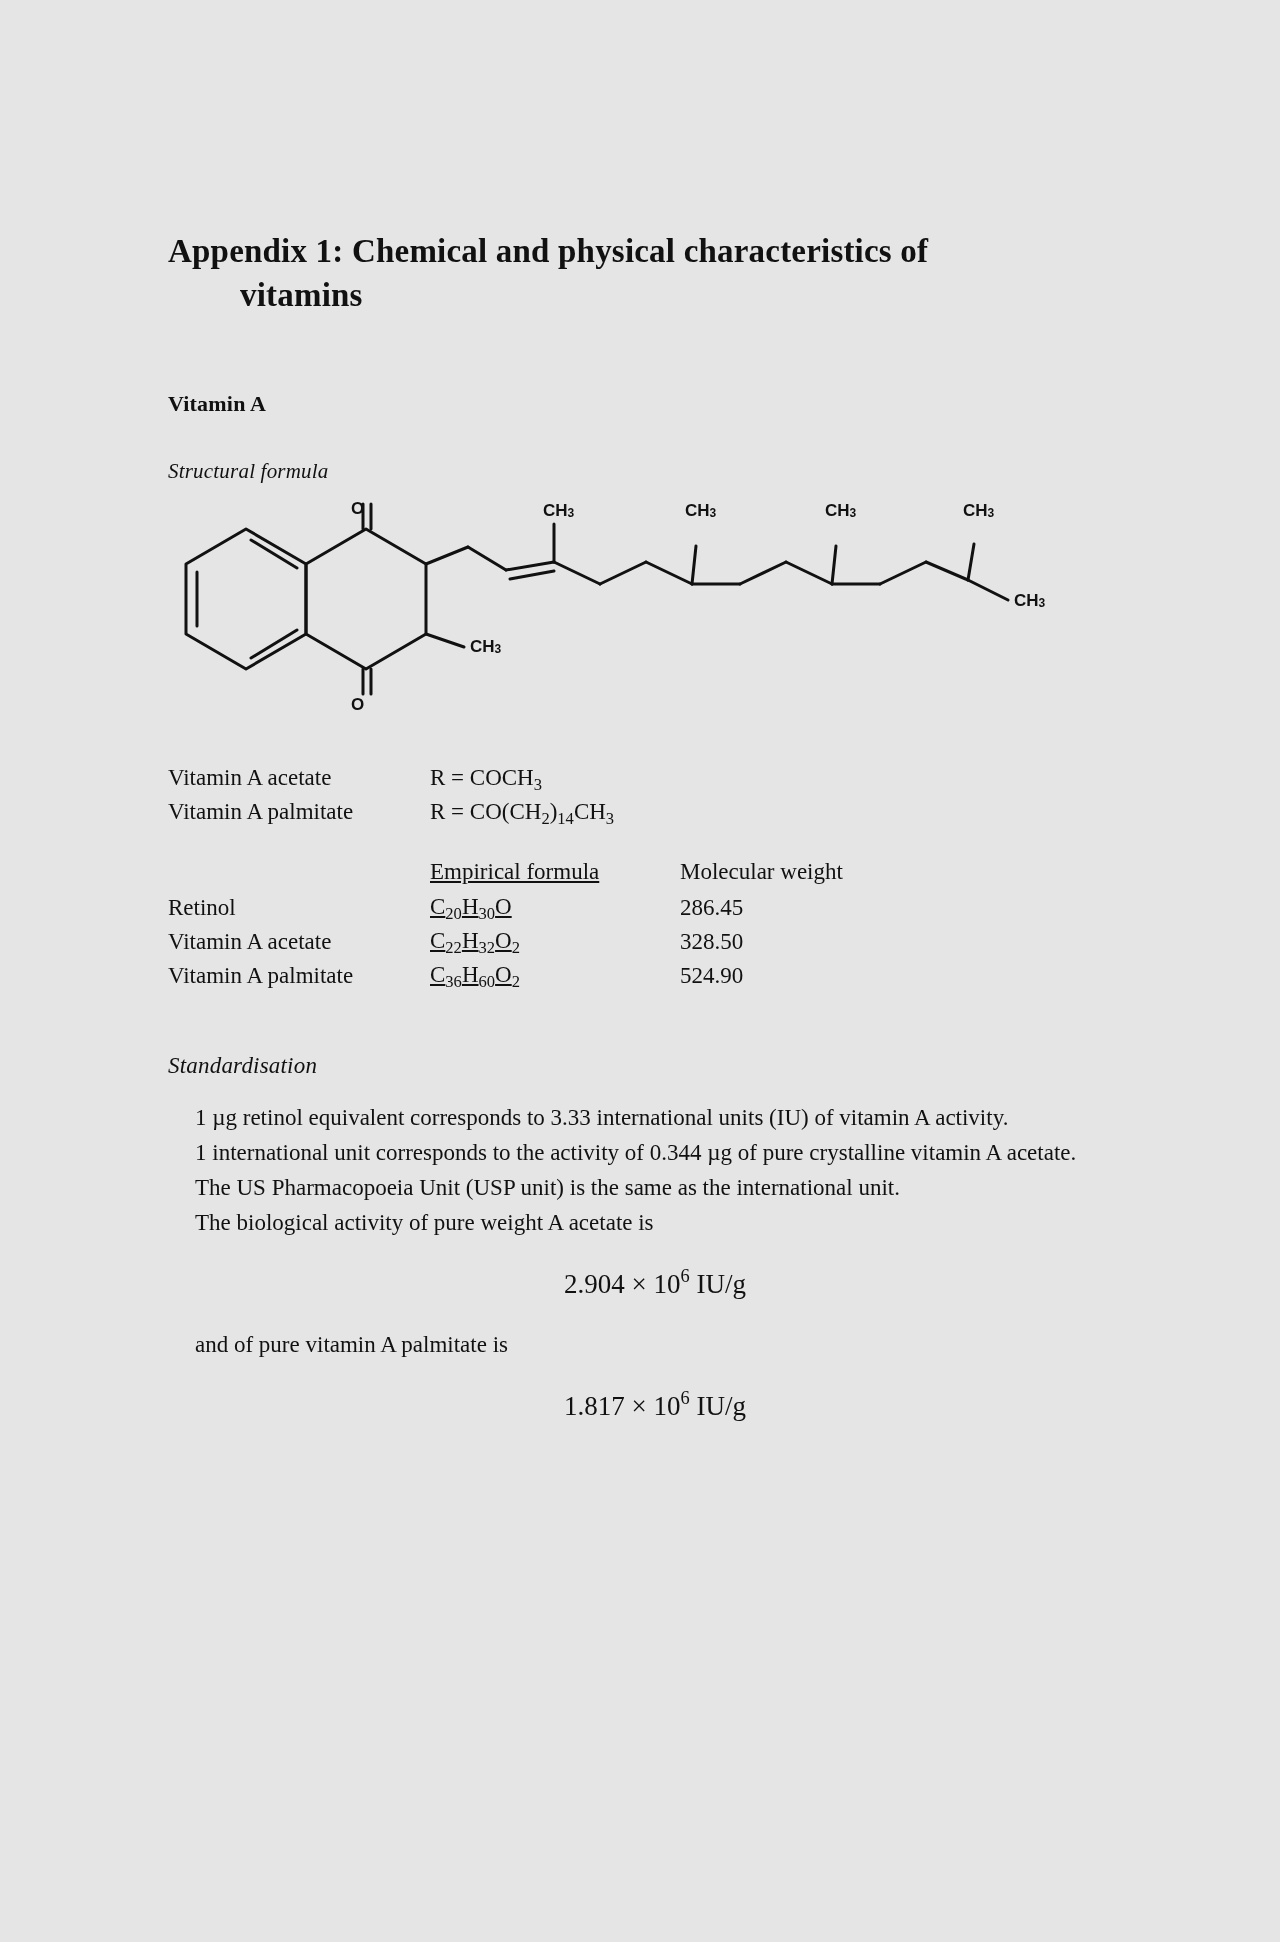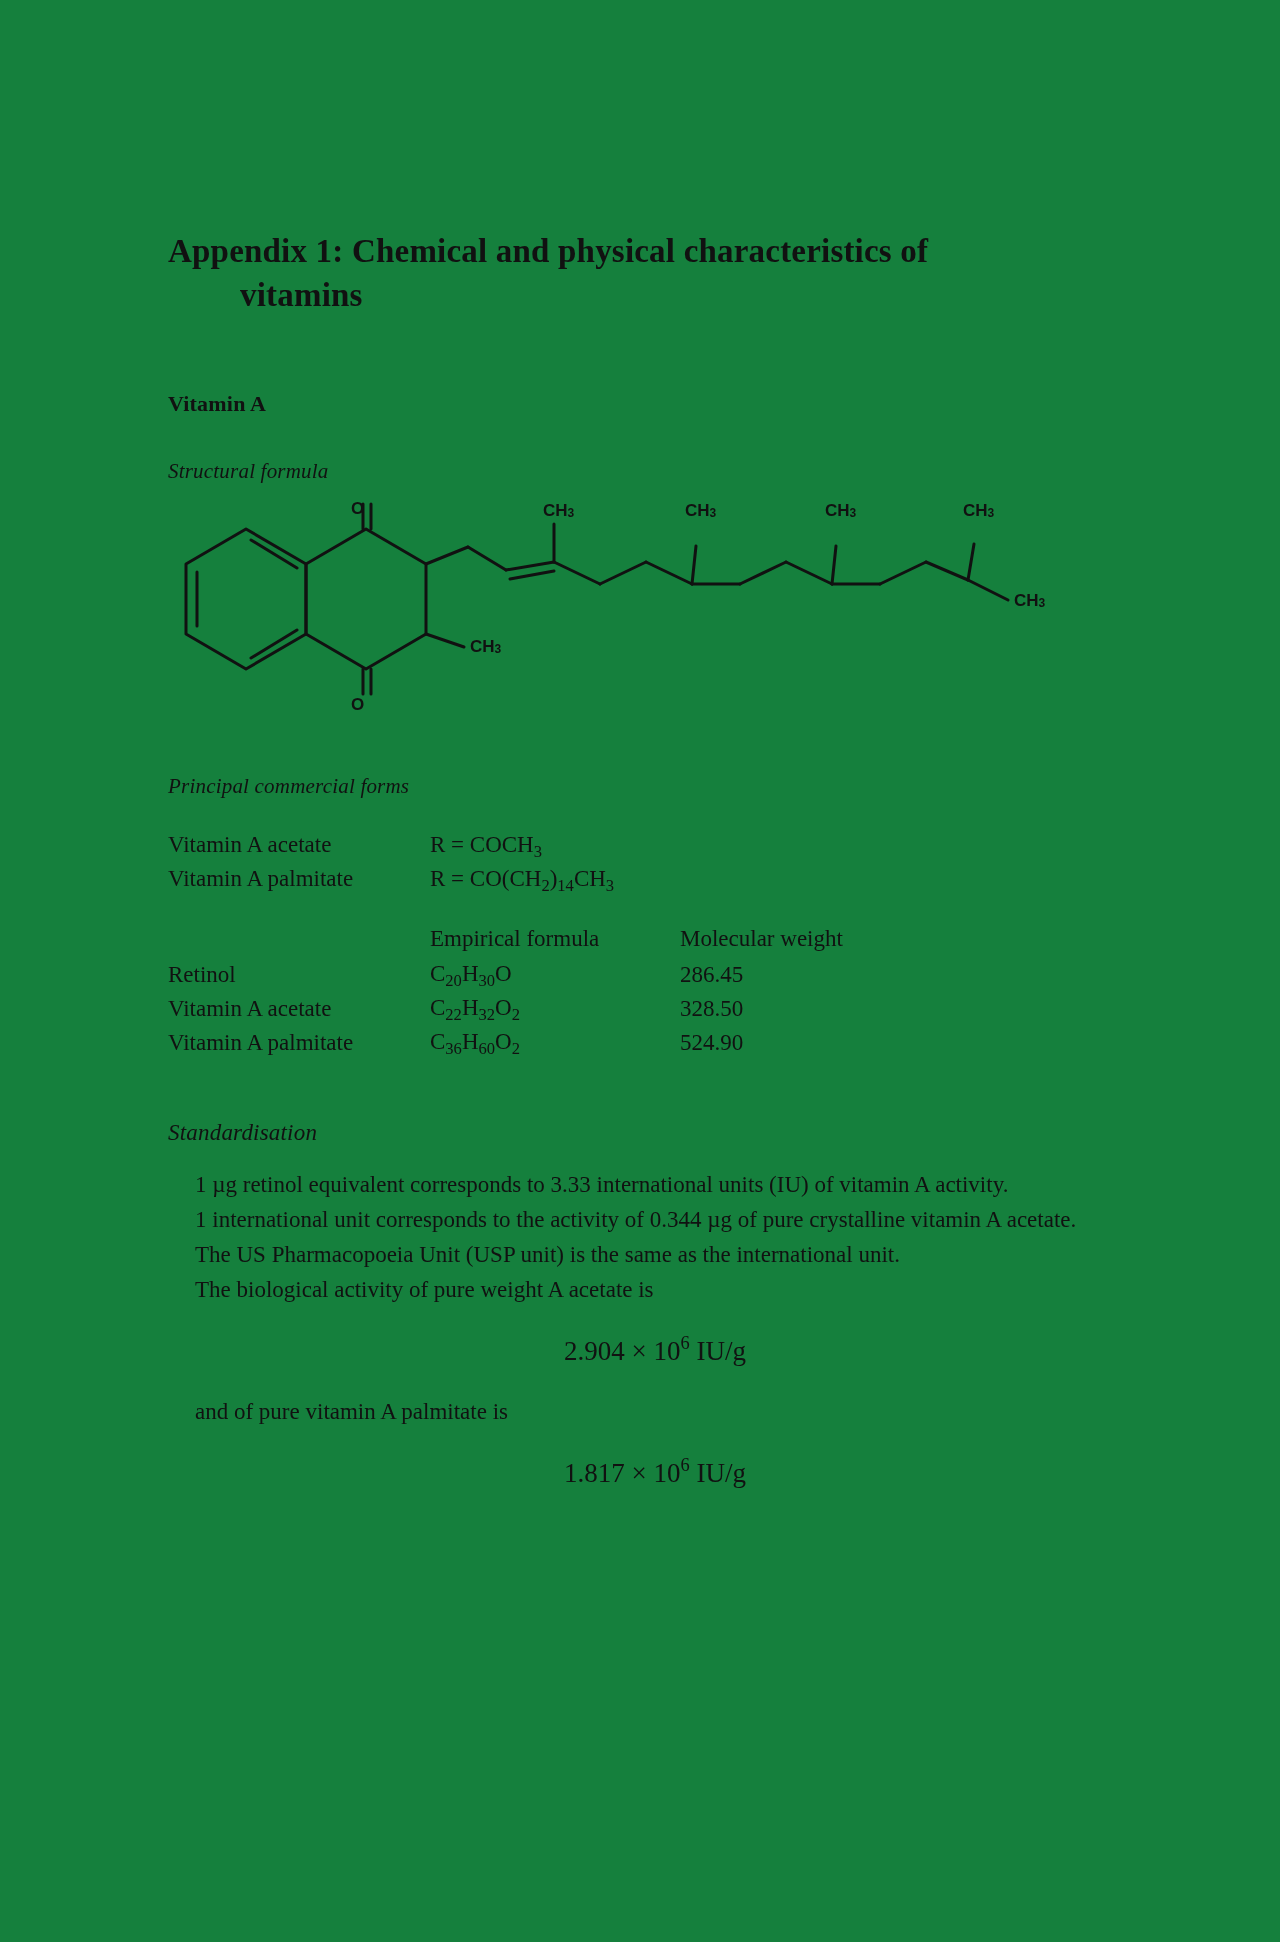--- a/index.html
+++ b/index.html
@@ -13,21 +13,21 @@
     position: relative;
     font-family: "Liberation Serif", serif;
     color: #111111;
     overflow: hidden;
   }
   .page {
     position: absolute;
     left: 0; top: 0;
     width: 1280px;
     height: 1942px;
-    background: #15803d;
+    background: #e5e5e5;
   }
   .content {
     position: absolute;
     left: 168px;
     top: 230px;
     width: 930px;
   }
 
   h1.appendix-title {
     font-family: "Liberation Serif", serif;
@@ -85,21 +85,21 @@
     font-size: 23px;
     line-height: 1.42;
   }
   table.props th {
     font-weight: normal;
     text-align: left;
     padding: 0 0 2px 0;
   }
   table.props td { padding: 0; }
   table.props .c0 { width: 262px; }
-  table.props .c1 { width: 250px; }
+  table.props .c1 { width: 250px; text-decoration: underline; }
   table.props .c2 { width: 240px; }
 
   
   .std-head {
     font-size: 23px;
     font-style: italic;
     margin-top: 60px;
     letter-spacing: 0.2px;
   }
   .std-body {
@@ -179,21 +179,20 @@
           <text x="302" y="138" dominant-baseline="hanging">CH<tspan font-size="12" dy="4">3</tspan></text>
           <text x="375" y="2" dominant-baseline="hanging">CH<tspan font-size="12" dy="4">3</tspan></text>
           <text x="517" y="2" dominant-baseline="hanging">CH<tspan font-size="12" dy="4">3</tspan></text>
           <text x="657" y="2" dominant-baseline="hanging">CH<tspan font-size="12" dy="4">3</tspan></text>
           <text x="795" y="2" dominant-baseline="hanging">CH<tspan font-size="12" dy="4">3</tspan></text>
           <text x="846" y="92" dominant-baseline="hanging">CH<tspan font-size="12" dy="4">3</tspan></text>
         </g>
       </svg>
     </div>
 
-    <div class="italic-head">Principal commercial forms</div>
 
     <div class="forms-block">
       <div class="forms-row">
         <span class="fname">Vitamin A acetate</span>
         <span class="fval"><span>R = COCH</span><sub>3</sub></span>
       </div>
       <div class="forms-row">
         <span class="fname">Vitamin A palmitate</span>
         <span class="fval"><span>R = CO(CH</span><sub>2</sub><span>)</span><sub>14</sub><span>CH</span><sub>3</sub></span>
       </div>

